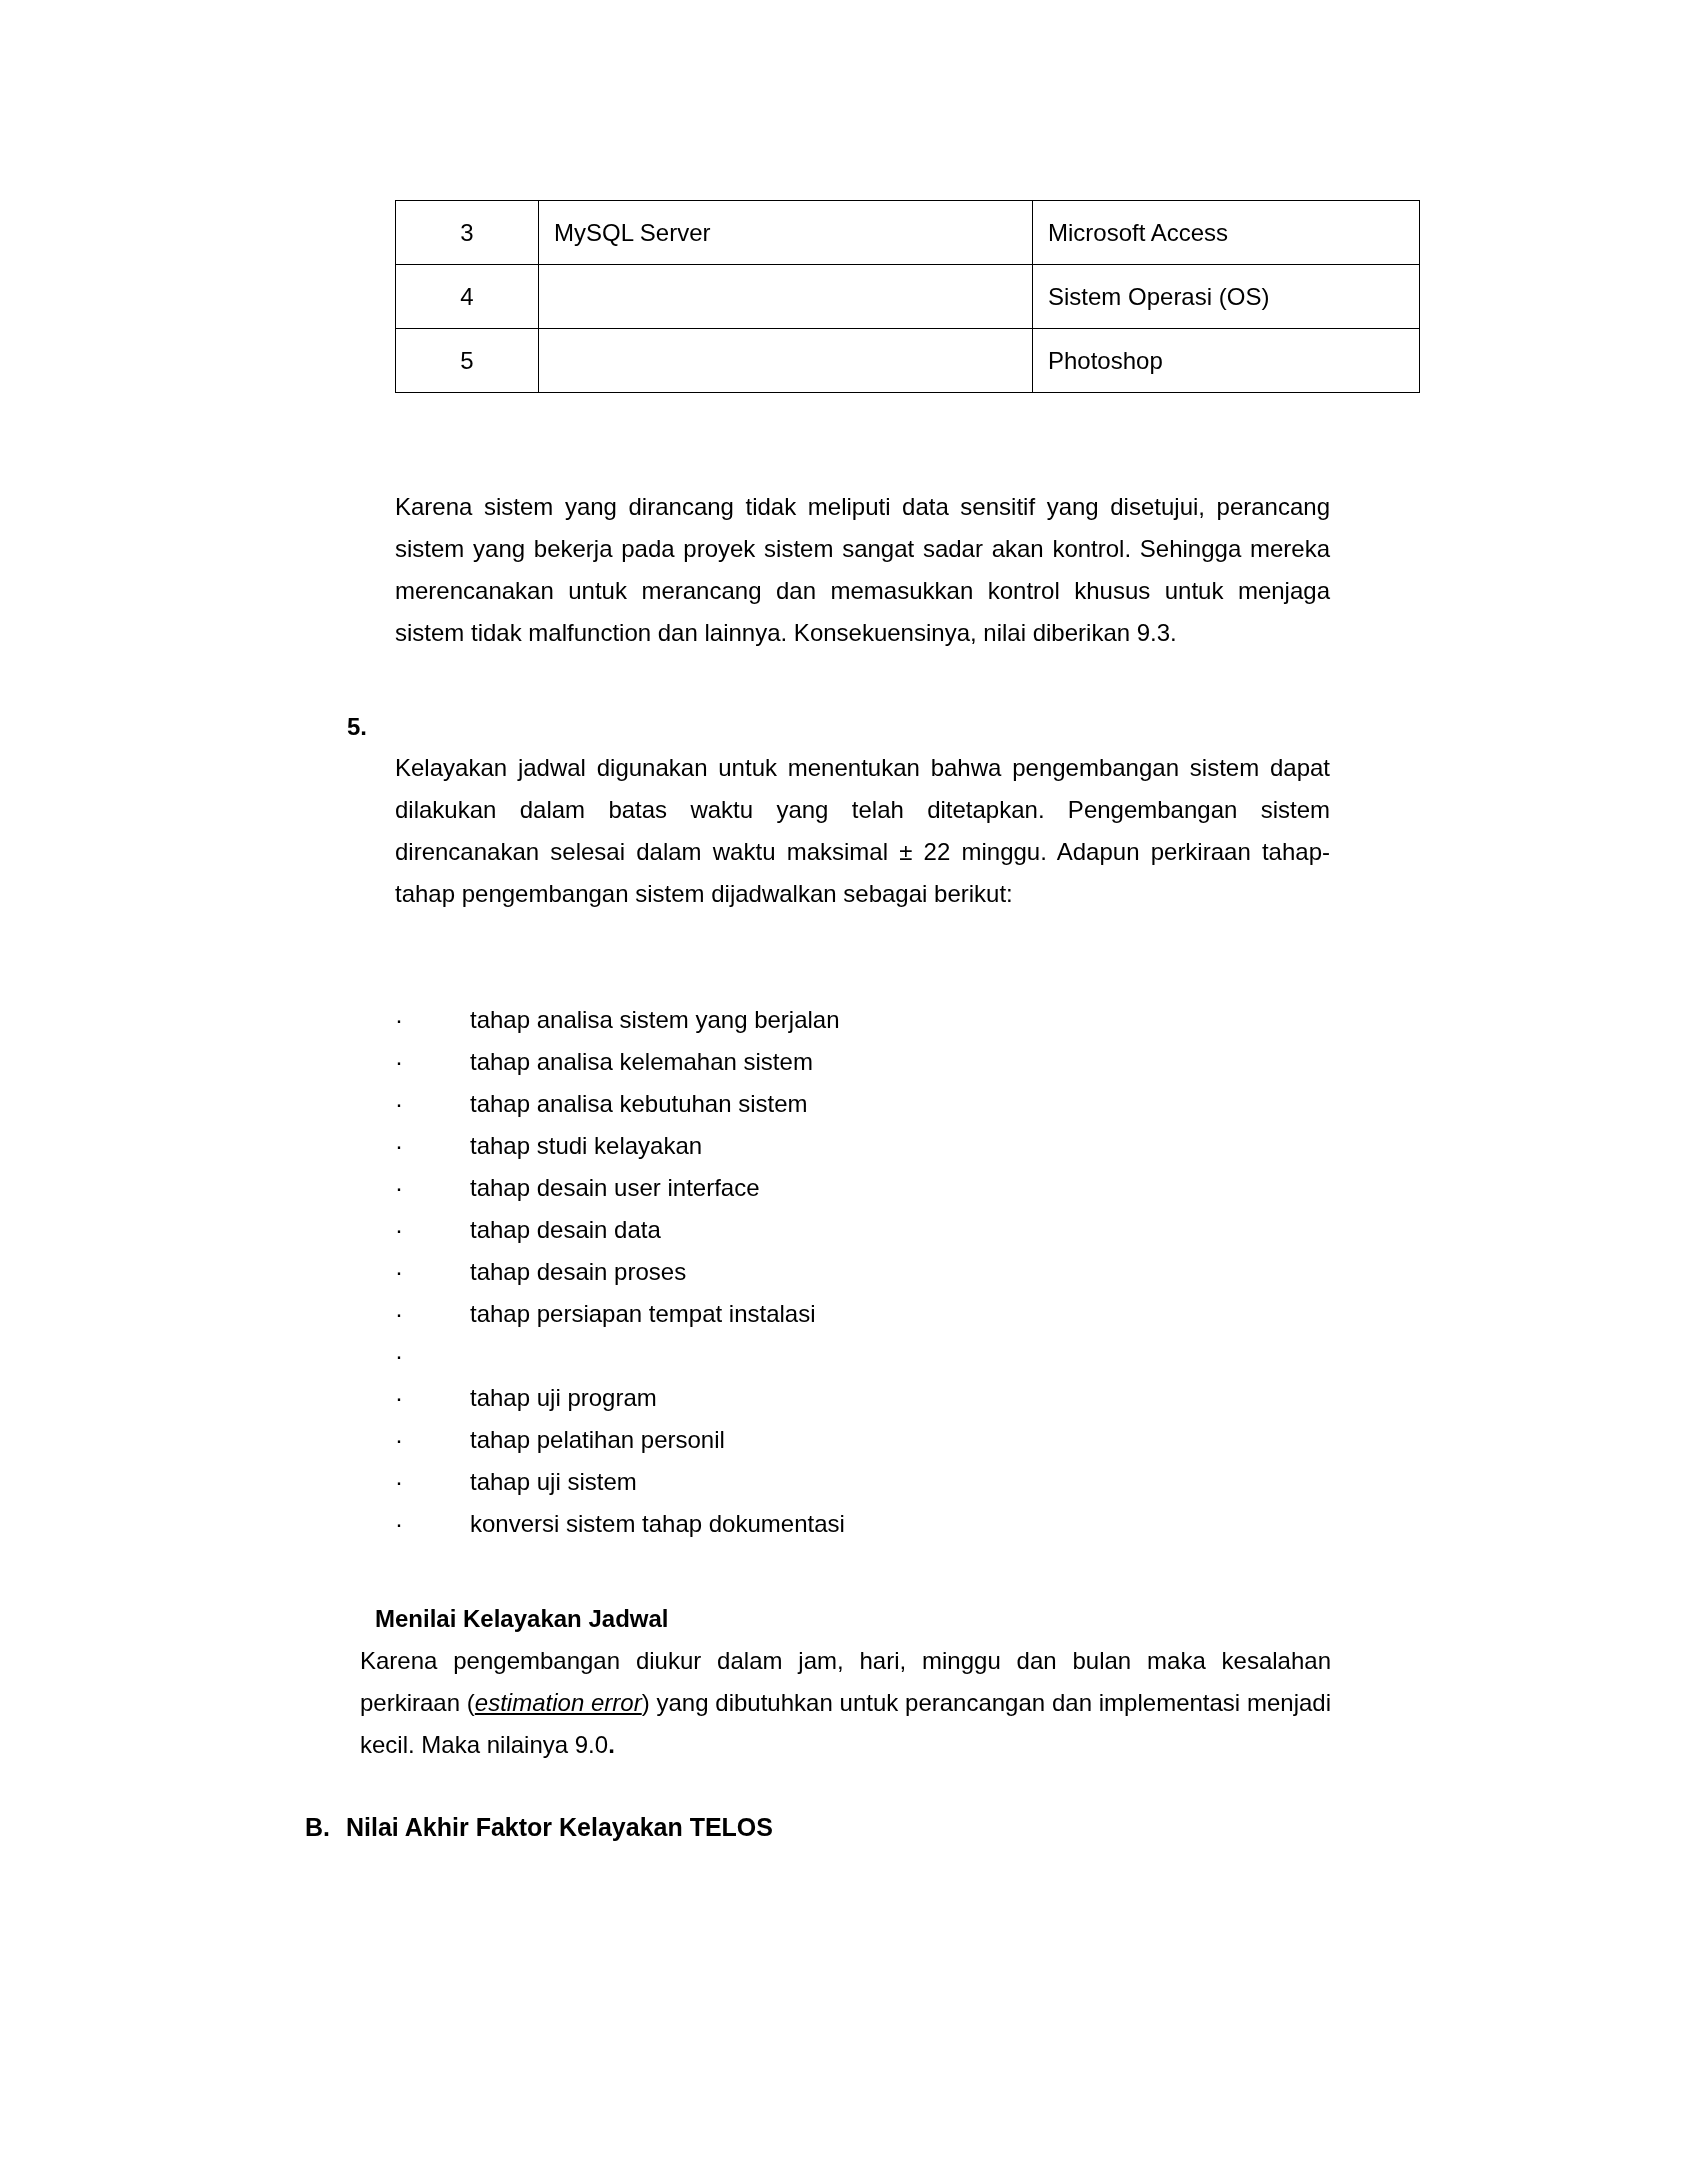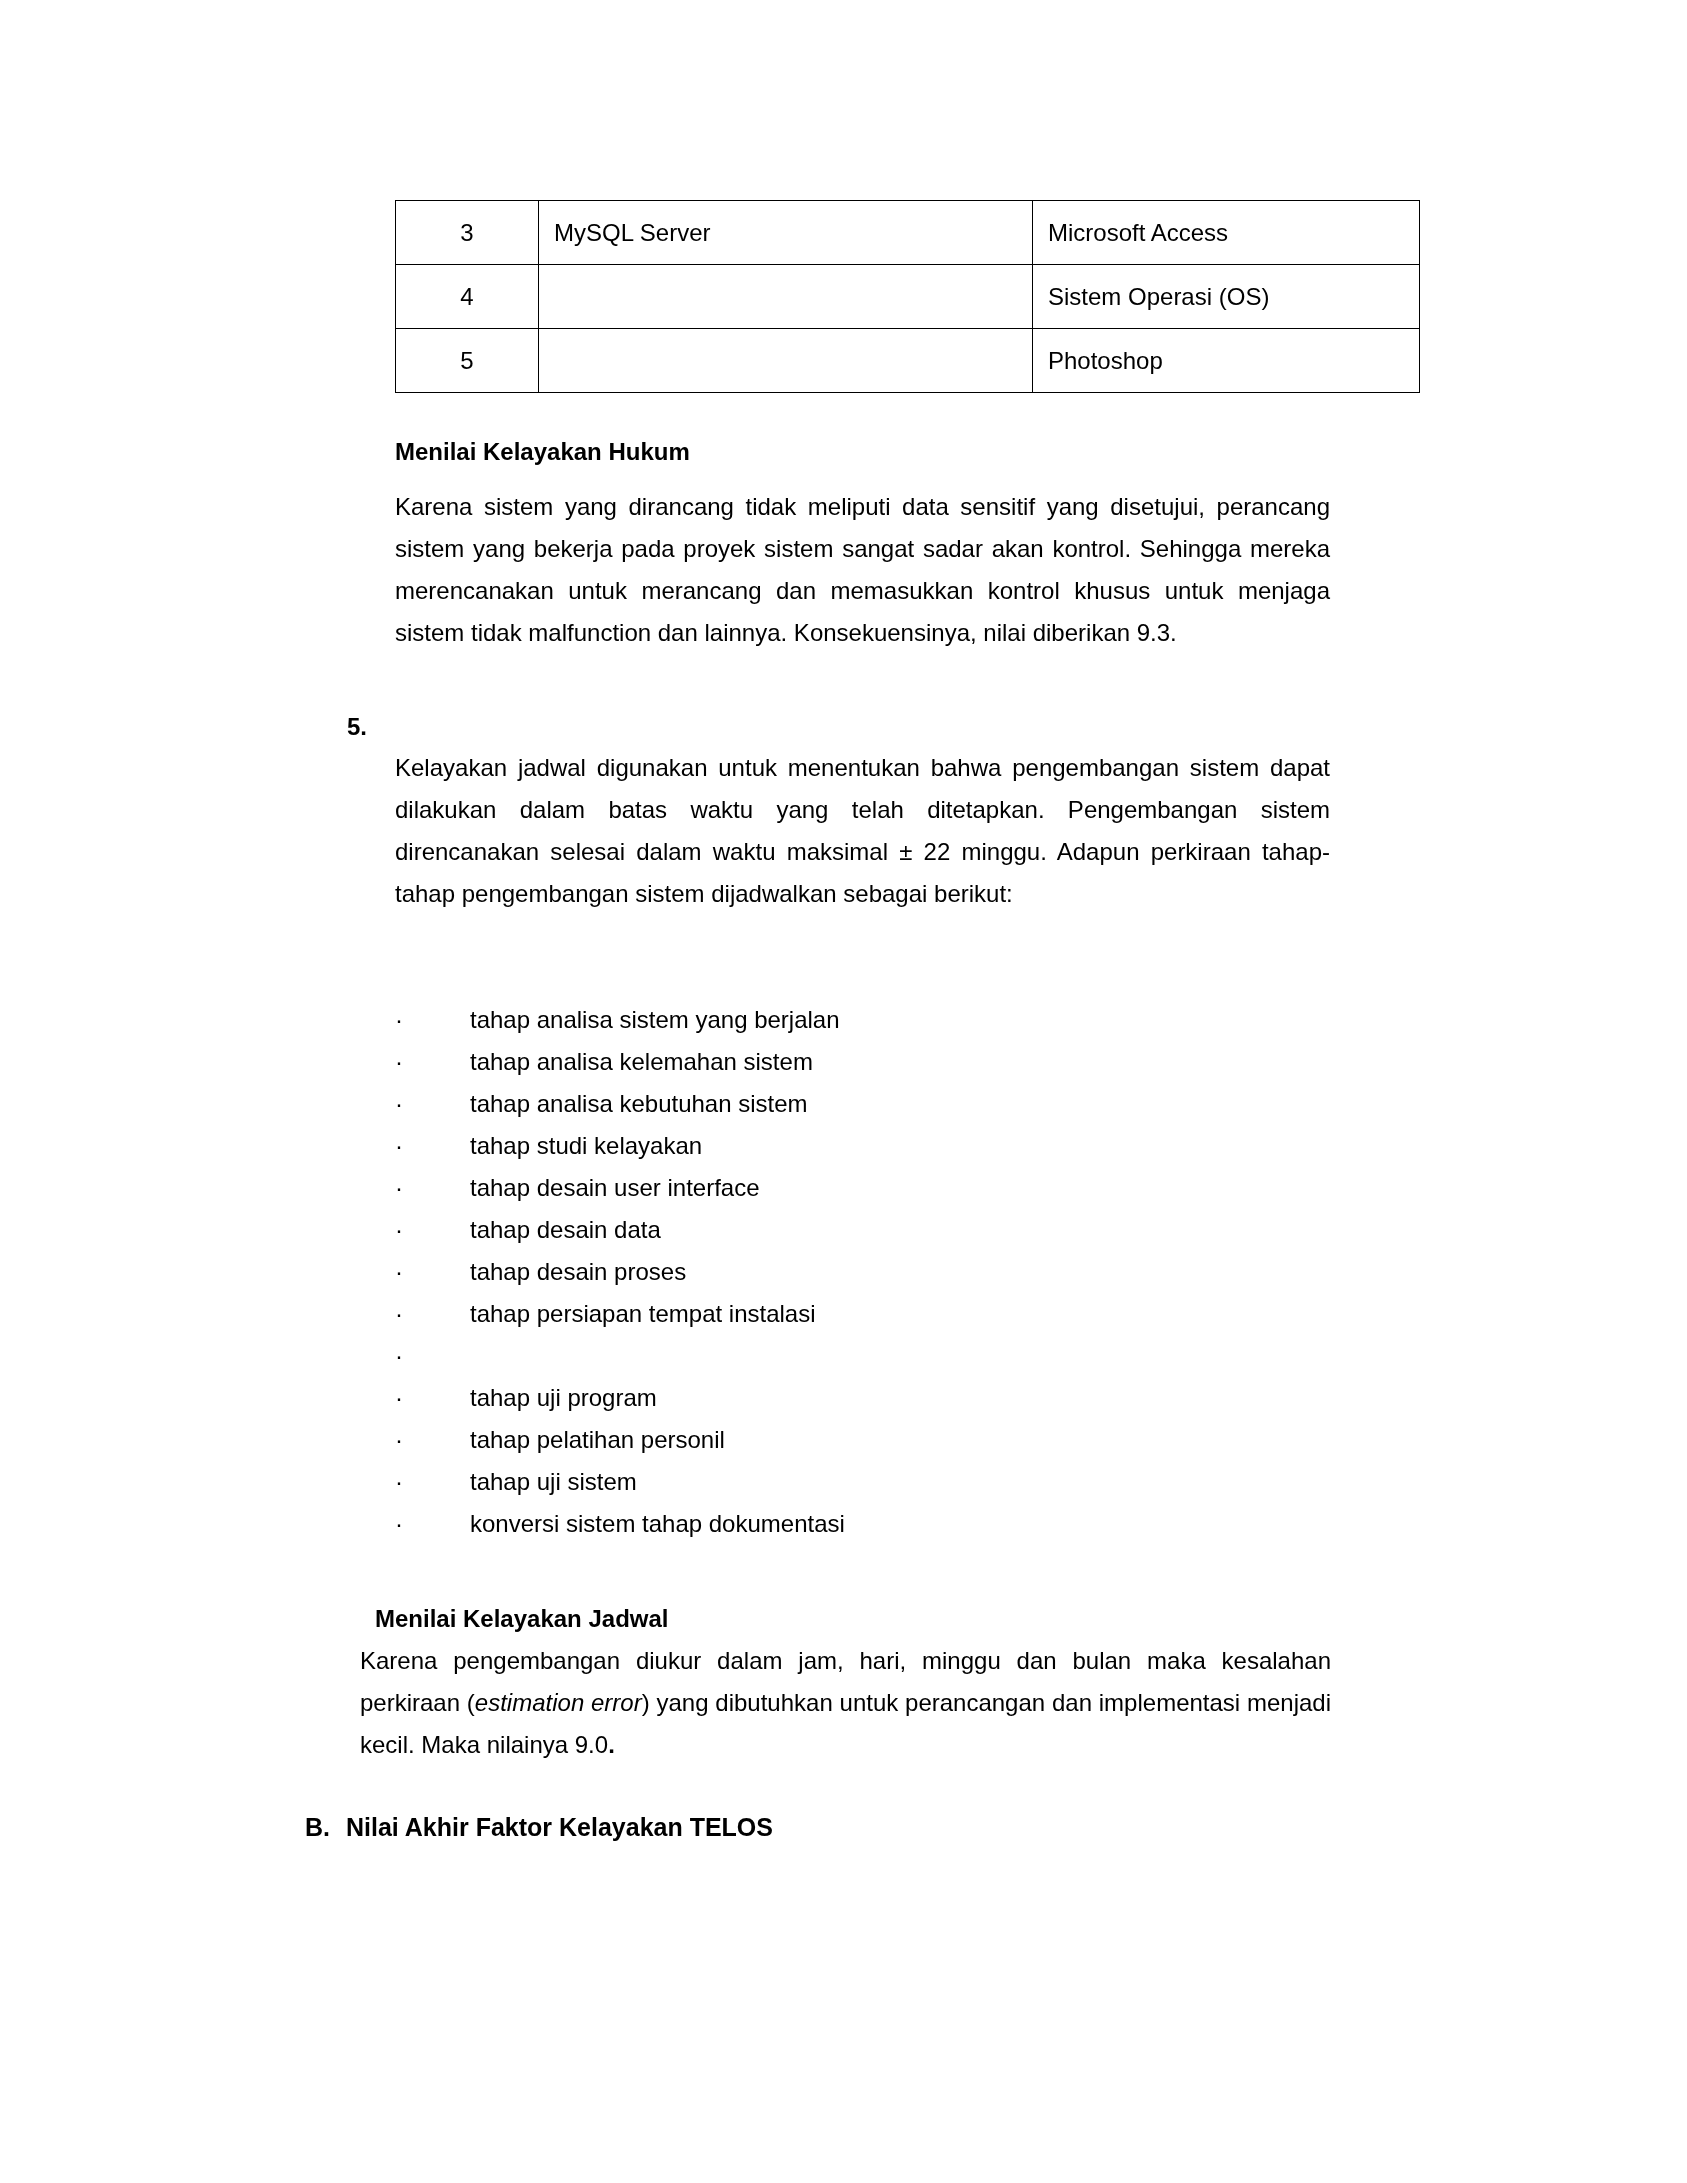--- a/index.html
+++ b/index.html
@@ -50,21 +50,21 @@
     position: absolute;
     font-size: 24px;
     line-height: 42px;
     color: #000;
   }
   .just {
     text-align: justify;
     text-justify: inter-word;
   }
   .bold { font-weight: bold; }
-  .ital { font-style: italic; }
+  .ital { font-style: italic; text-decoration: underline; }
 
   
   #h-hukum      { left: 395px; top: 433px;  width: 935px; font-weight: bold; line-height: 38px; }
   #p-hukum      { left: 395px; top: 471px;  width: 935px; margin-top: 15px; }
 
   
   #num-5        { left: 347px; top: 708px;  font-weight: bold; line-height: 38px; }
   #h-jadwal     { left: 395px; top: 708px;  width: 935px; font-weight: bold; line-height: 38px; }
   #p-jadwal     { left: 395px; top: 747px;  width: 935px; }
   #p-dalam      { left: 395px; top: 873px; width: 935px; }
@@ -123,21 +123,20 @@
         <td class="col-right"><span class="it"></span><span>Sistem Operasi (OS)</span></td>
       </tr>
       <tr class="trow">
         <td class="col-no">5</td>
         <td class="col-left"></td>
         <td class="col-right"><span class="it"></span><span>Photoshop</span></td>
       </tr>
     </tbody>
   </table>
 
-  <div class="blk" id="h-hukum">Menilai Kelayakan Hukum</div>
 
   <div class="blk just" id="p-hukum">Karena sistem yang dirancang tidak meliputi data sensitif yang disetujui, perancang sistem yang bekerja pada proyek sistem sangat sadar akan kontrol. Sehingga mereka merencanakan untuk merancang dan memasukkan kontrol khusus untuk menjaga sistem tidak malfunction dan lainnya. Konsekuensinya, nilai diberikan 9.3.</div>
 
   <div class="blk" id="num-5">5.</div>
 
 
   <div class="blk just" id="p-jadwal">Kelayakan jadwal digunakan untuk menentukan bahwa pengembangan sistem dapat dilakukan dalam batas waktu yang telah ditetapkan. Pengembangan sistem direncanakan selesai dalam waktu maksimal ± 22 minggu. Adapun perkiraan tahap-tahap pengembangan sistem dijadwalkan sebagai berikut:</div>
 
 
   <div class="bullets">

